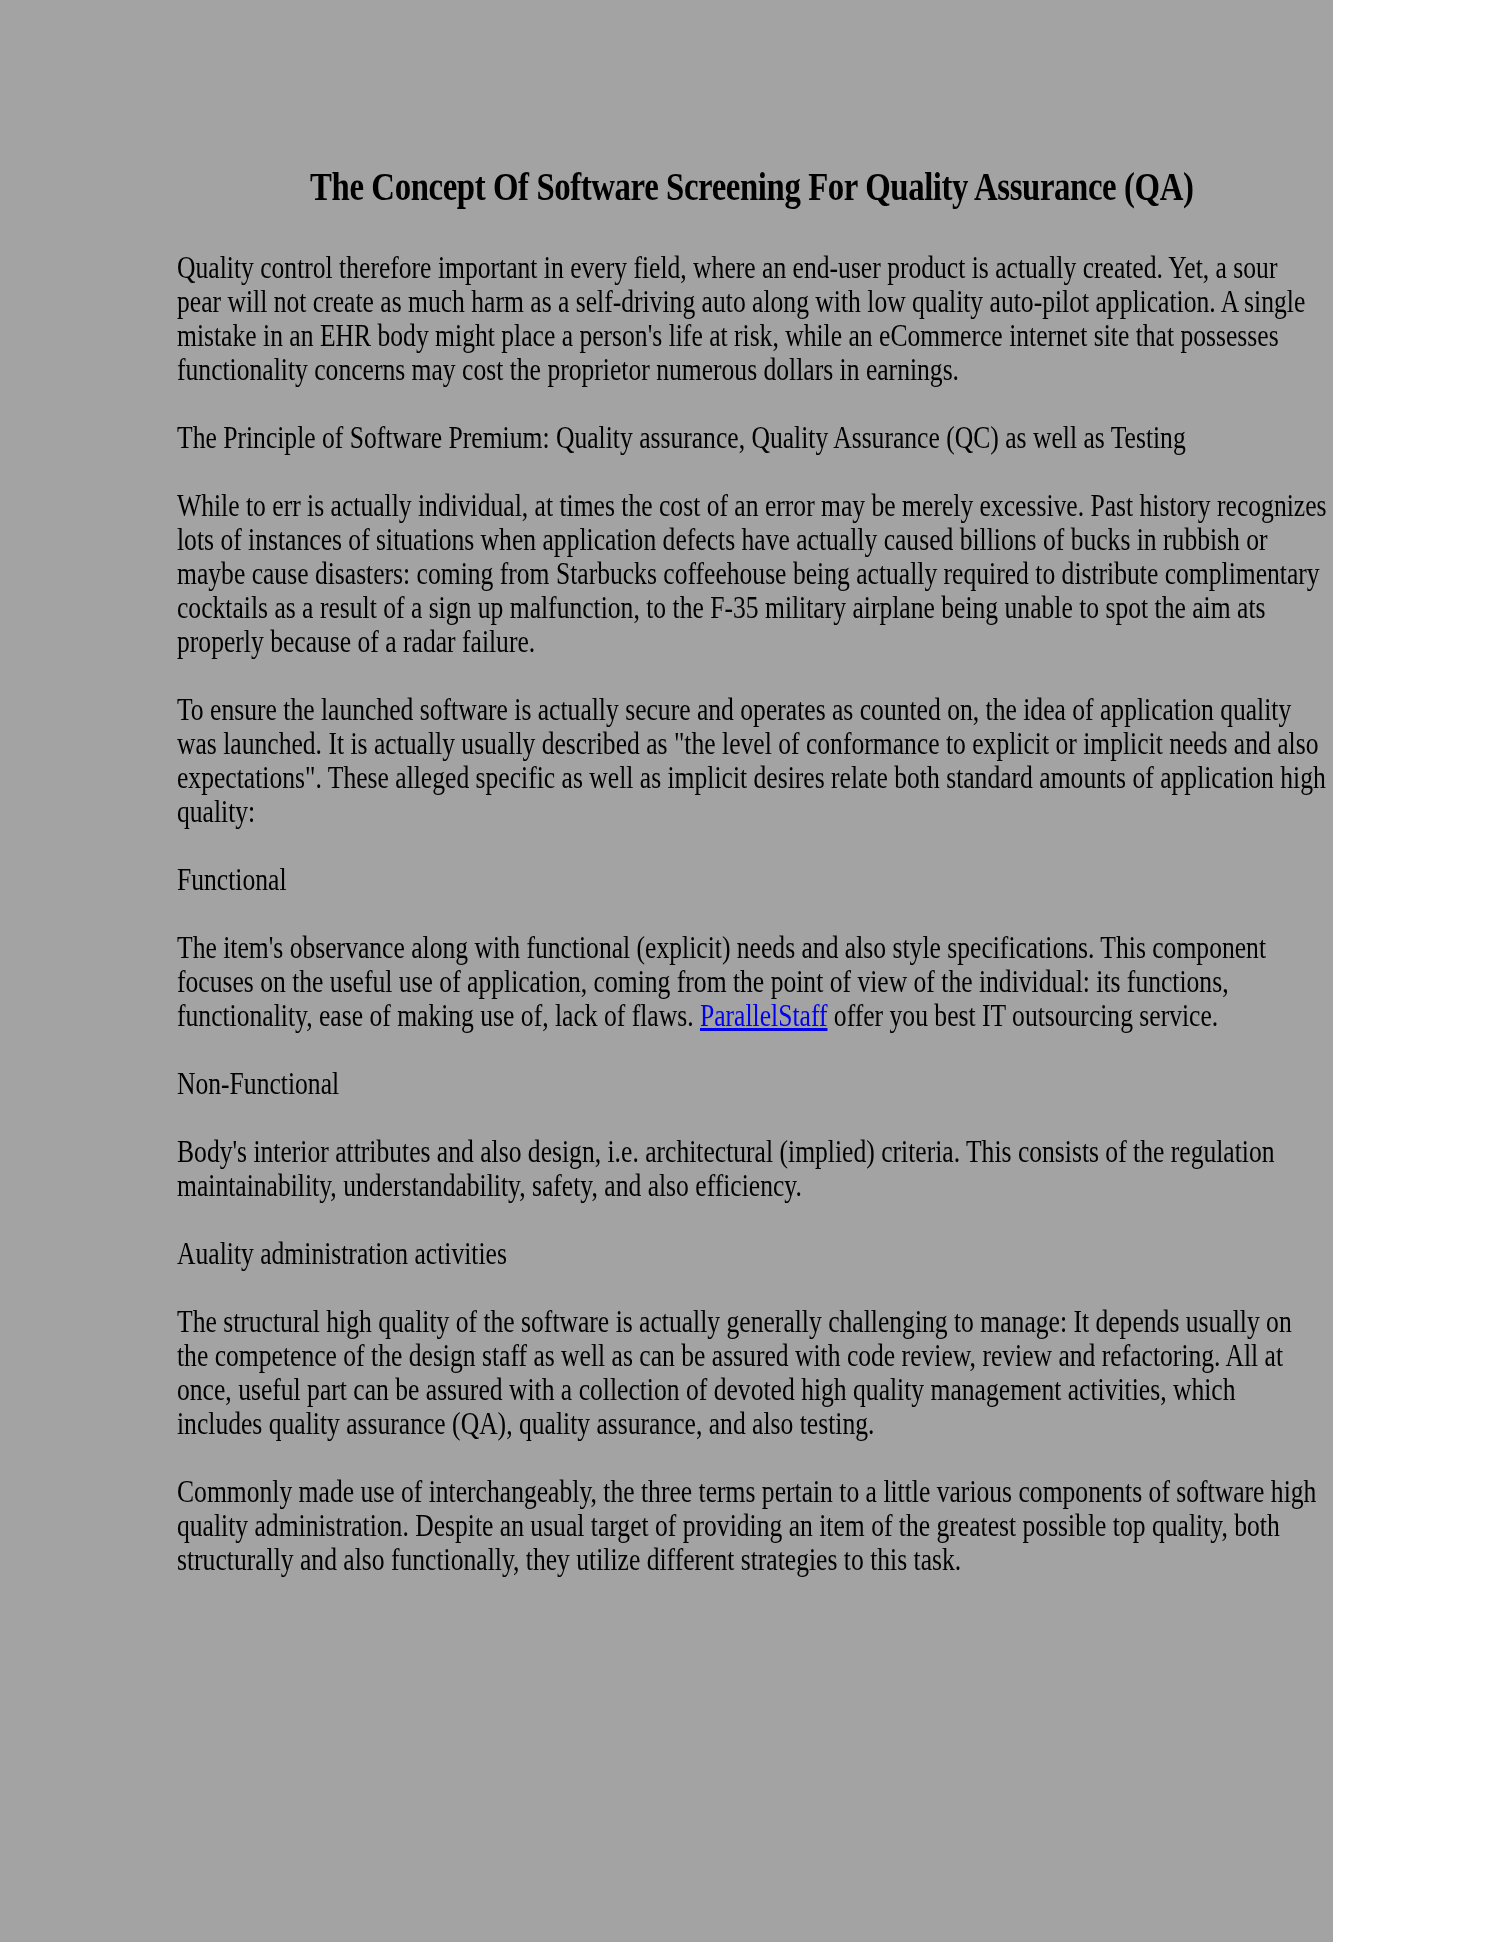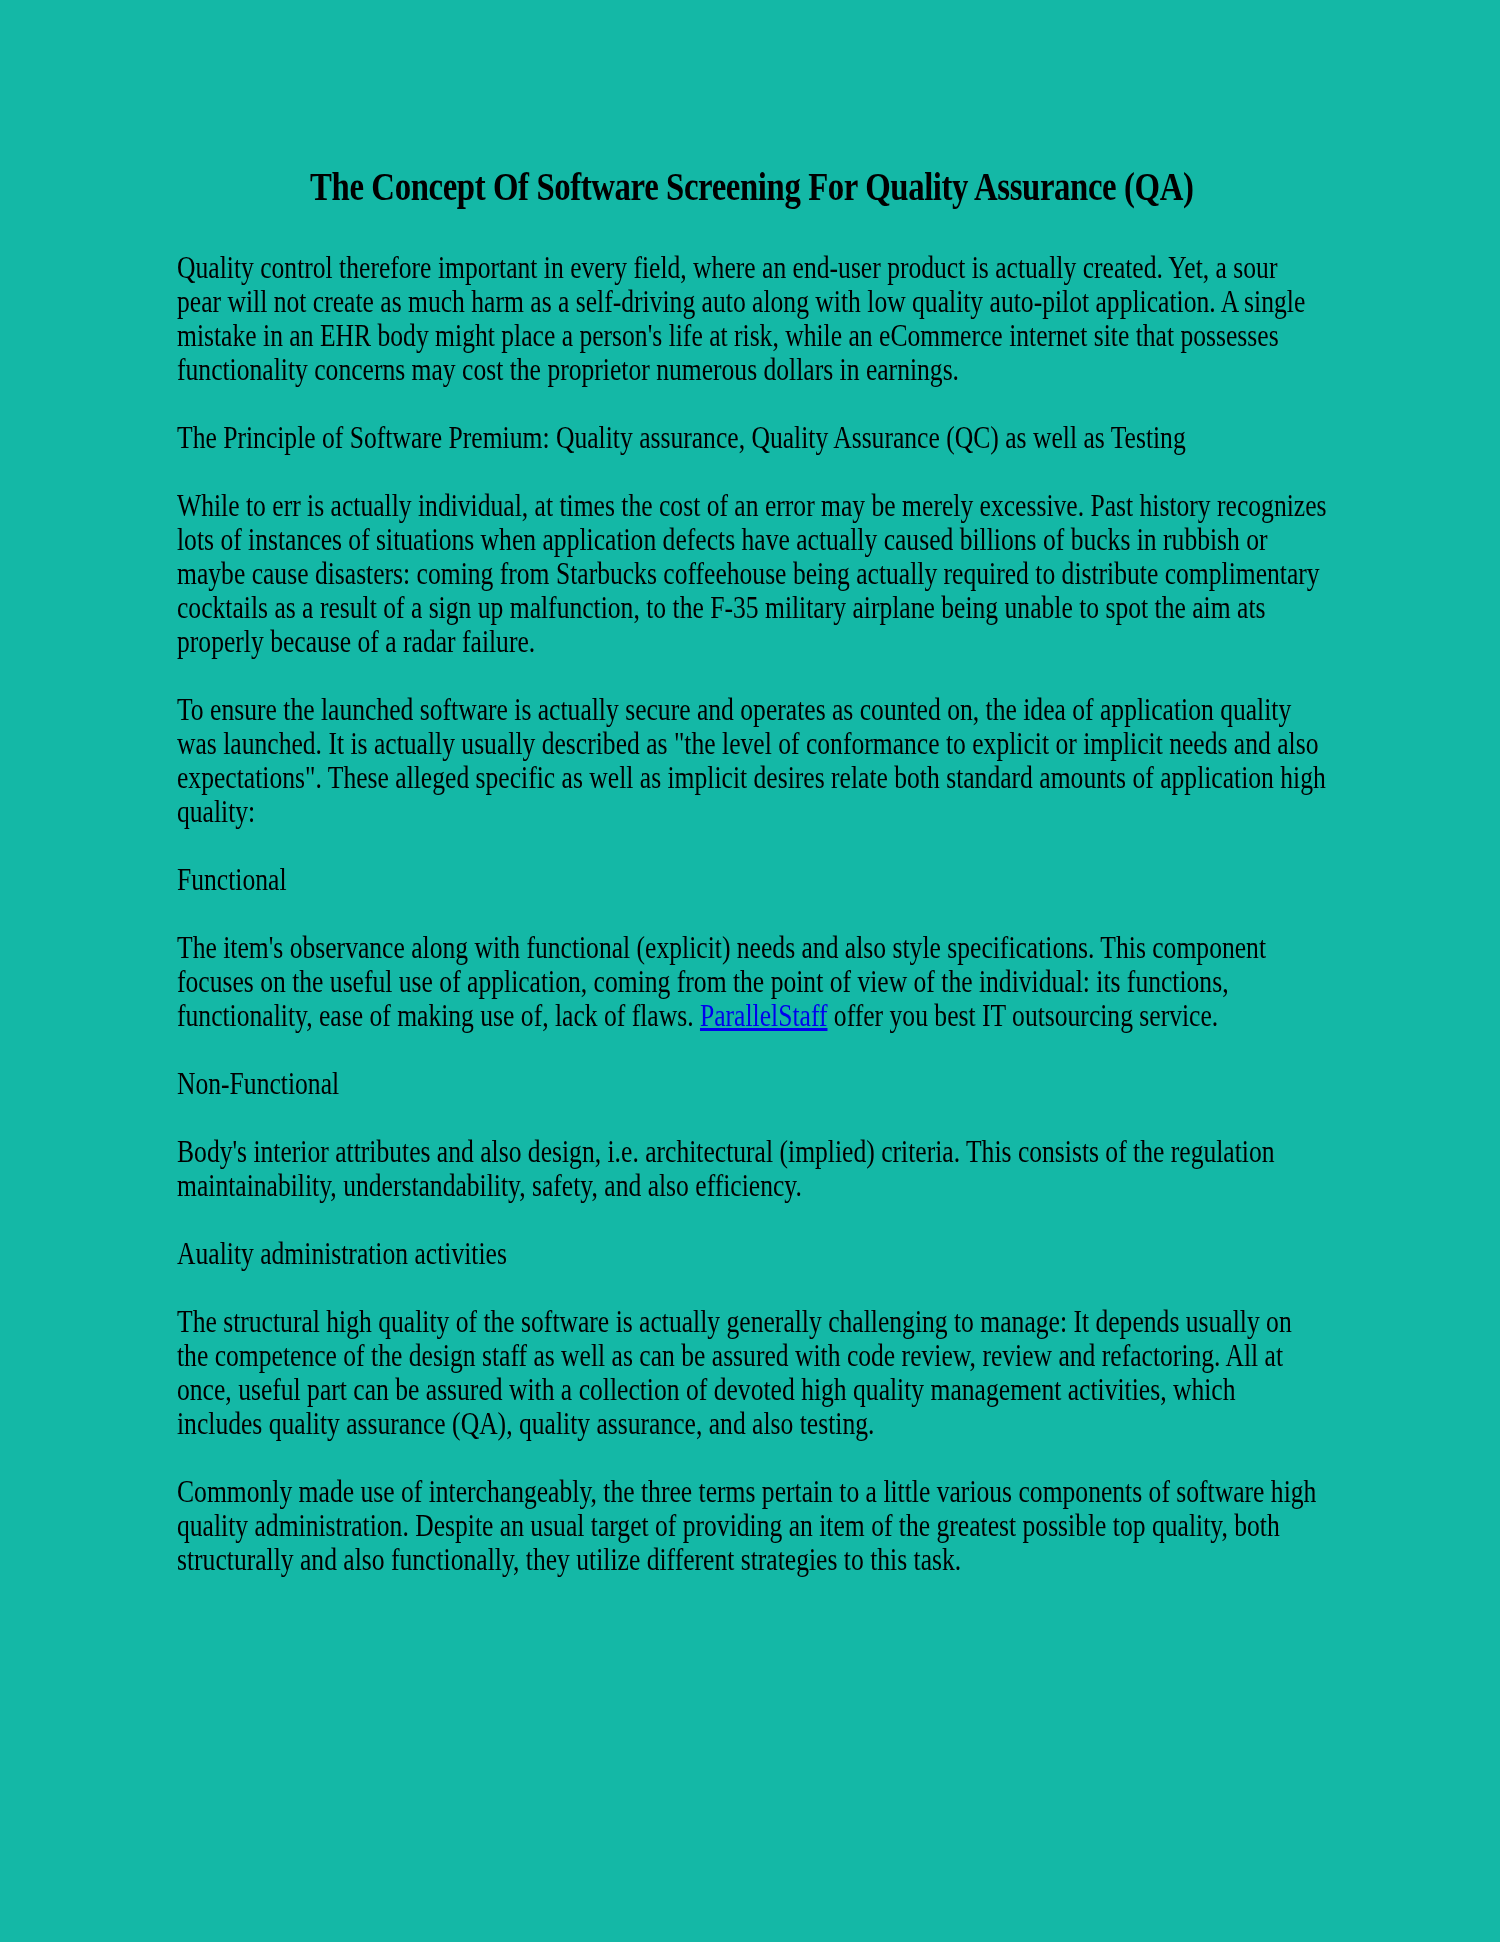--- a/index.html
+++ b/index.html
@@ -9,24 +9,24 @@
   }
   body {
     width: 1500px;
     height: 1942px;
     overflow: hidden;
     font-family: "Liberation Serif", serif;
     color: #000000;
   }
   .page {
     box-sizing: border-box;
-    width: 1500px;
+    width: 1333px;
     height: 1942px;
     padding: 162px 0 0 177px;
-    background: #14b8a6;
+    background: #a3a3a3;
   }
   
   .inner {
     width: 1437px;
     transform: scaleX(0.8);
     transform-origin: 0 0;
     font-size: 32px;
     line-height: 34px;
   }
   .doc-title {

